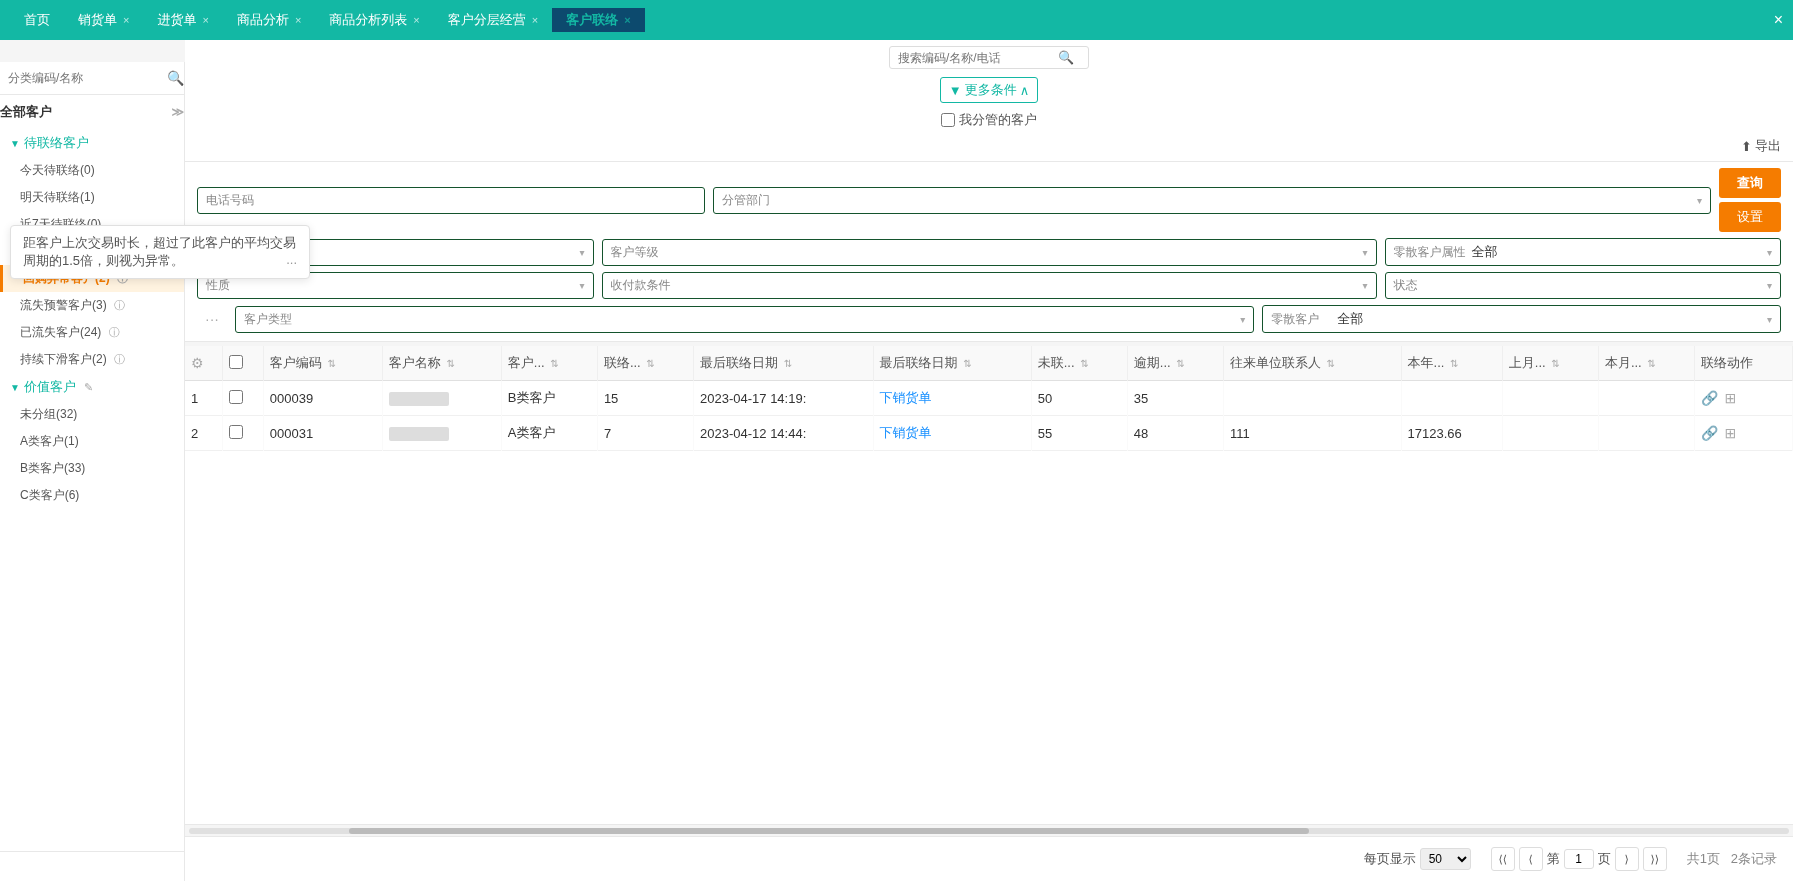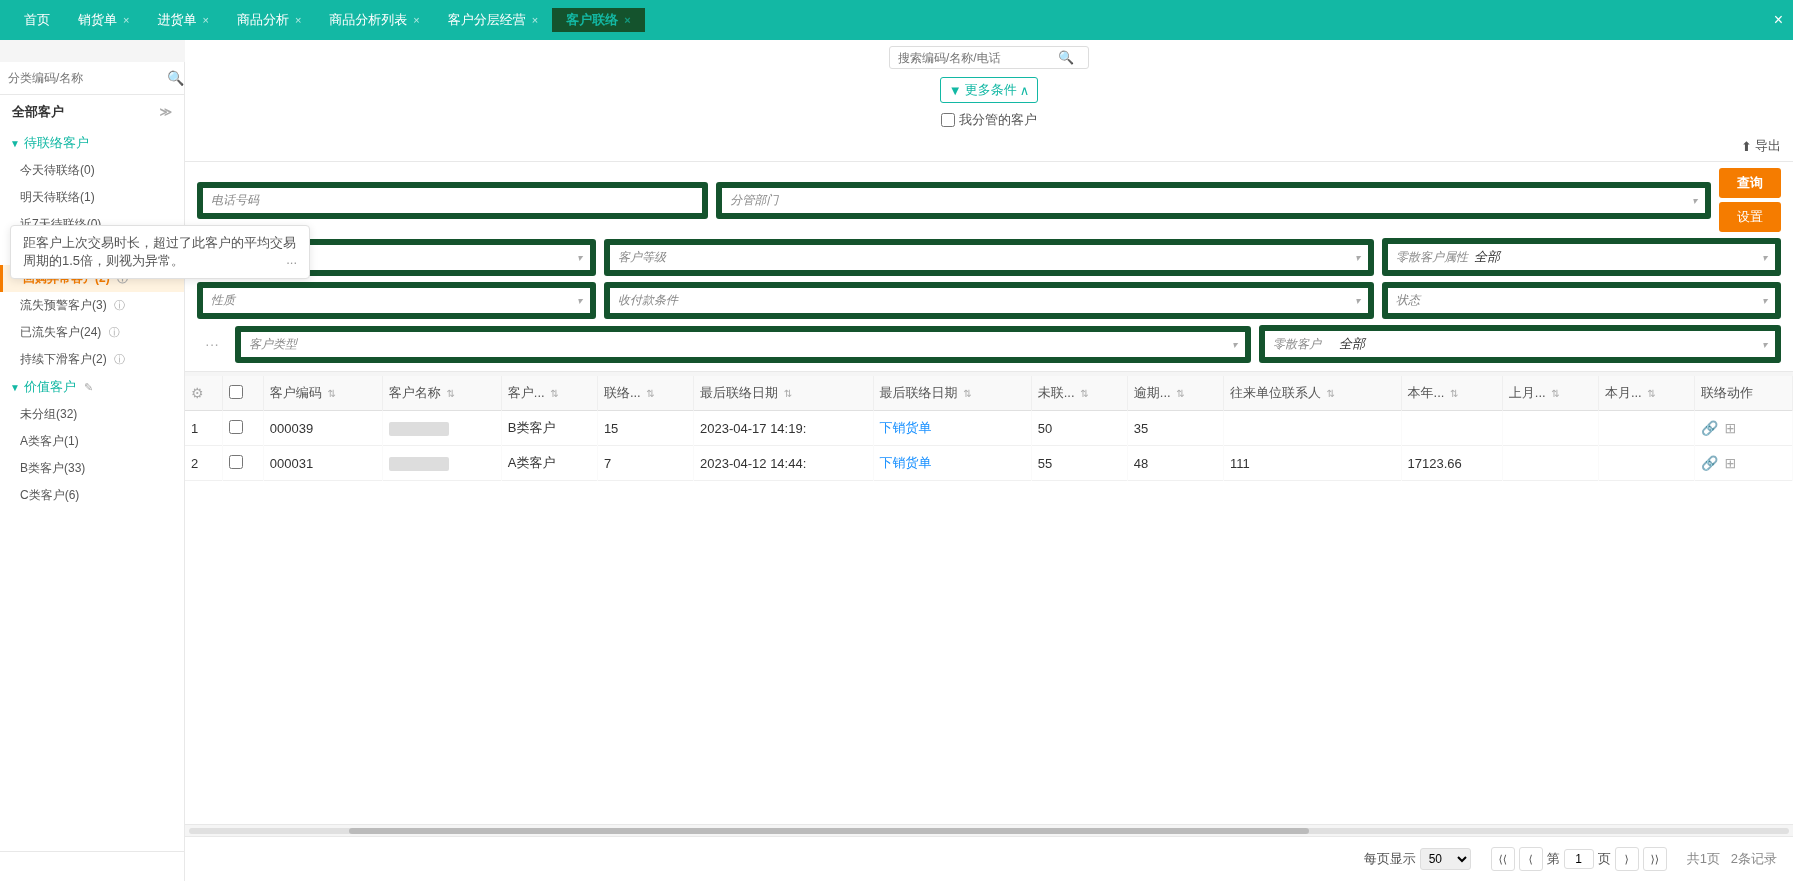--- a/index.html
+++ b/index.html
@@ -19,21 +19,21 @@
       padding: 0 14px;
       height: 24px;
       display: flex;
       align-items: center;
       cursor: pointer;
       color: white;
       font-size: 13px;
       white-space: nowrap;
     }
     .top-nav .nav-item.active {
-      background: #14532d;
+      background: #0c4a6e;
       color: #13b8a4;
       font-weight: bold;
     }
     .top-nav .nav-item .close-x {
       margin-left: 6px;
       font-size: 11px;
       opacity: 0.7;
     }
     .top-nav .win-close {
       position: absolute;
@@ -72,21 +72,21 @@
       flex: 1;
       border: none;
       outline: none;
       font-size: 12px;
       color: #999;
     }
     .sidebar-search .search-icon { color: #aaa; font-size: 14px; }
 
     .sidebar-body { flex: 1; overflow-y: auto; }
     .sidebar-section-title {
-      padding: 8px 12px;
+      padding: 8px 0;
       font-weight: bold;
       color: #333;
       display: flex;
       align-items: center;
       gap: 12px;
     }
     .sidebar-section-title .collapse-btn {
       margin-left: auto;
       color: #aaa;
       cursor: pointer;
@@ -197,25 +197,24 @@
     .filter-row {
       display: flex;
       align-items: center;
       gap: 8px;
       margin-bottom: 6px;
     }
     .filter-field {
       display: flex;
       align-items: center;
       flex: 1;
-      border: 6px solid #14532d;
+      border: 1px solid #14532d;
       border-radius: 3px;
       padding: 4px 8px;
       min-width: 200px;
-      font-style: italic;
     }
     .filter-field label {
       color: #888;
       font-size: 12px;
       white-space: nowrap;
       min-width: 60px;
     }
     .filter-field .dropdown-arrow { color: #aaa; font-size: 10px; margin-left: auto; }
     .filter-field-wide {
       flex: 2;

